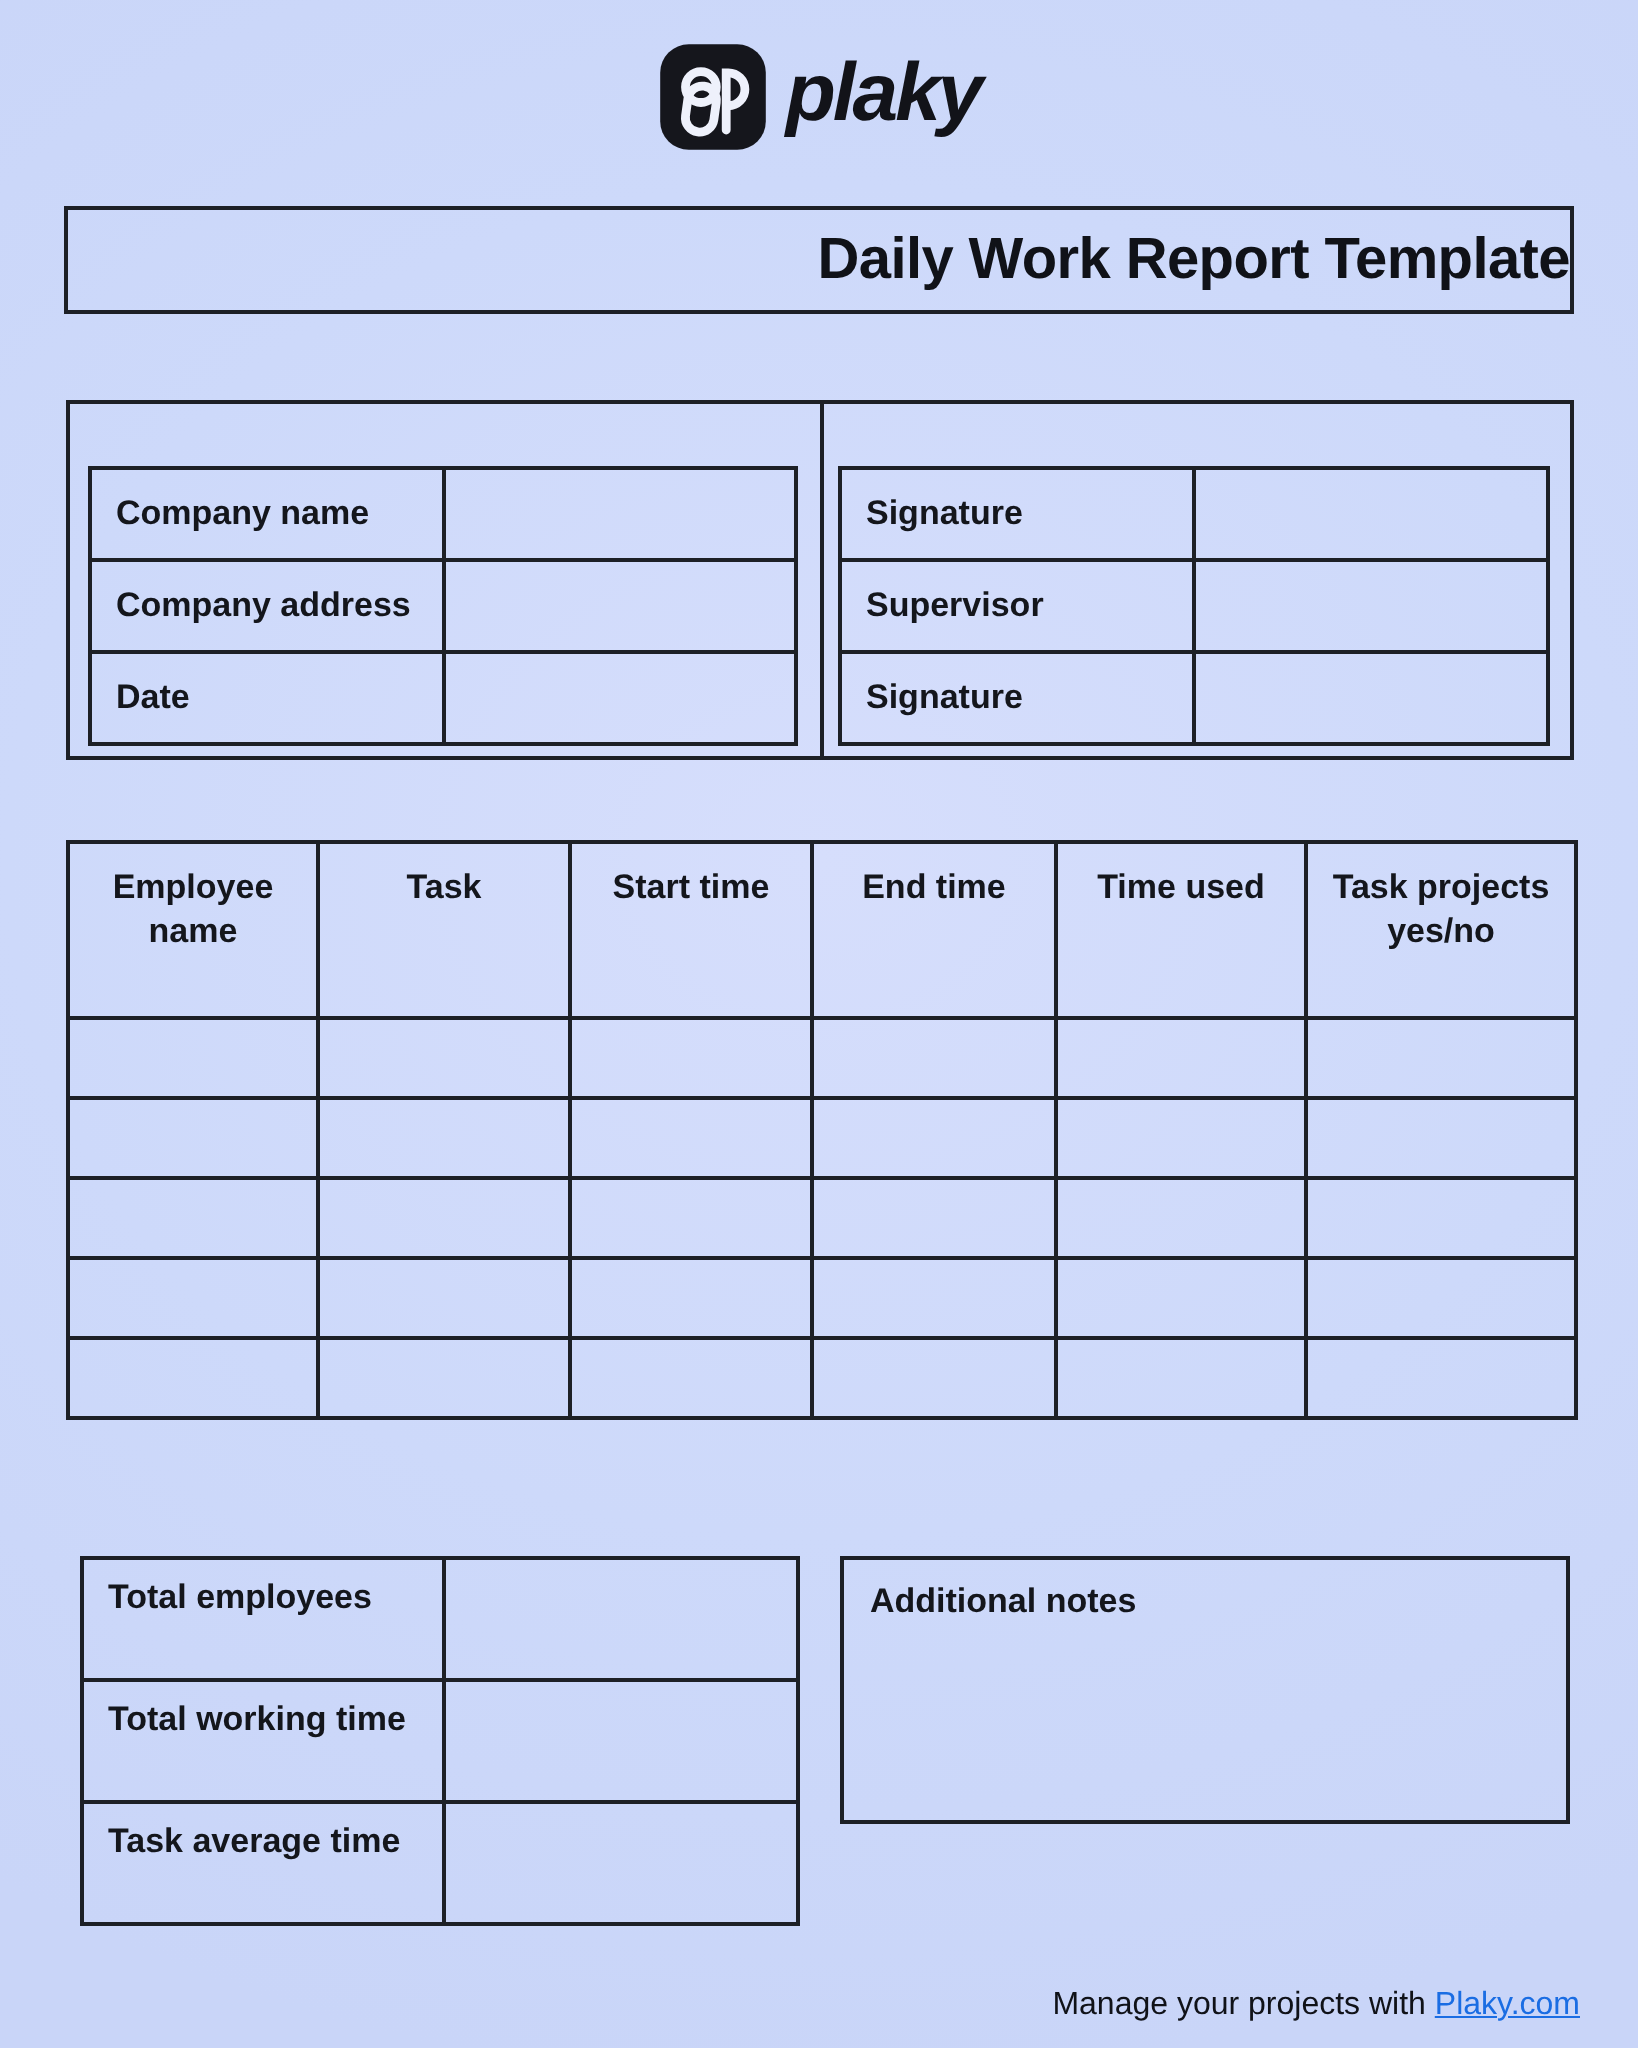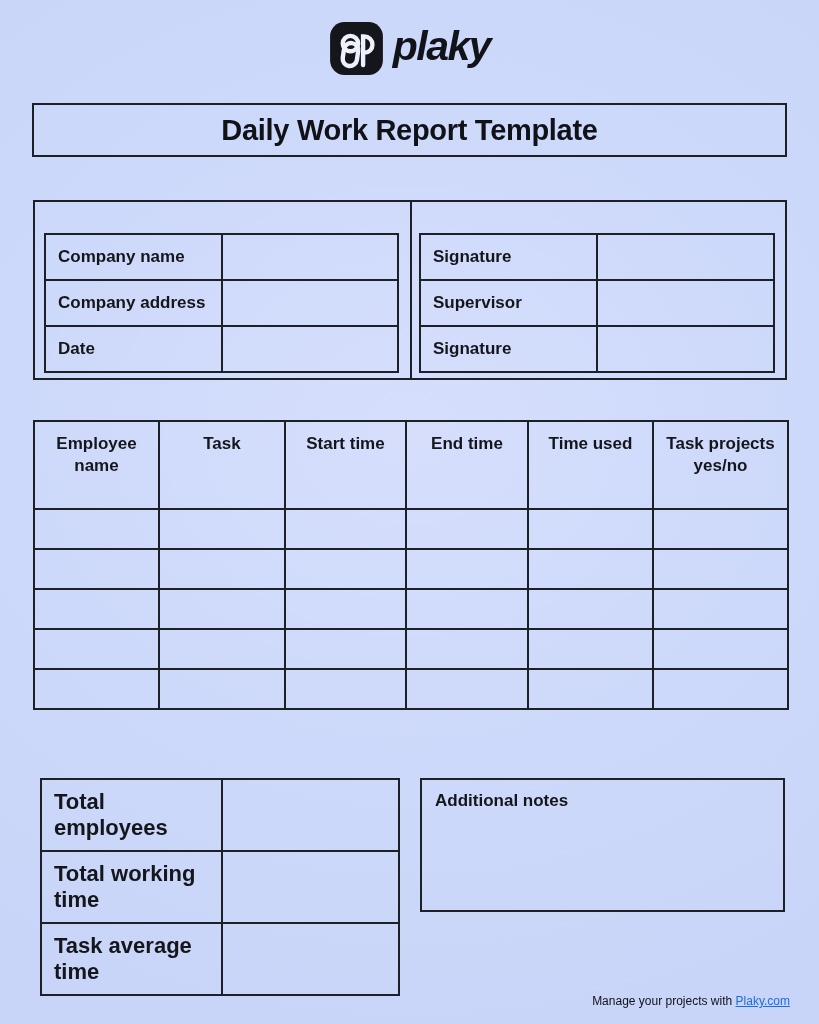--- a/index.html
+++ b/index.html
@@ -28,21 +28,21 @@
   .logo-mark{width:55px;height:57px;display:block;}
   .brand{
     font-size:41px;font-weight:700;letter-spacing:-1.5px;color:#121319;
     line-height:1;padding-bottom:4px;
   }
 
   
   .title-box{
     position:absolute;left:32px;top:103px;width:755px;height:54px;
     border:2px solid var(--border);
-    display:flex;align-items:center;justify-content:center;
+    display:flex;align-items:center;justify-content:flex-end;
   }
   .title-box h1{
     font-size:29px;font-weight:700;letter-spacing:-0.3px;color:#101218;
   }
 
   
   .info-box{
     position:absolute;left:33px;top:200px;width:754px;height:180px;
     border:2px solid var(--border);
     display:flex;
@@ -72,32 +72,32 @@
 
   
   table.summary{
     position:absolute;left:40px;top:778px;width:360px;
     border-collapse:collapse;table-layout:fixed;
   }
   table.summary td{
     border:2px solid var(--border);height:61px;
     vertical-align:top;padding:9px 12px;
   }
-  td.sum-label{width:50.5%;font-size:22px;font-weight:700;}
+  td.sum-label{width:50.5%;font-size:17px;font-weight:700;}
   .notes-box{
     position:absolute;left:420px;top:778px;width:365px;height:134px;
     border:2px solid var(--border);
     padding:11px 13px;
   }
   .notes-label{font-size:17px;font-weight:700;}
 
   
   .footer{
     position:absolute;top:994px;right:29px;
-    font-size:12px;color:#101218;
+    font-size:16px;color:#101218;
   }
   .footer a{color:var(--link);text-decoration:underline;}
 </style>
 </head>
 <body>
 
 <div class="page">
 
   <div class="logo-row">
     <svg class="logo-mark" viewBox="0 0 100 100" aria-hidden="true">

